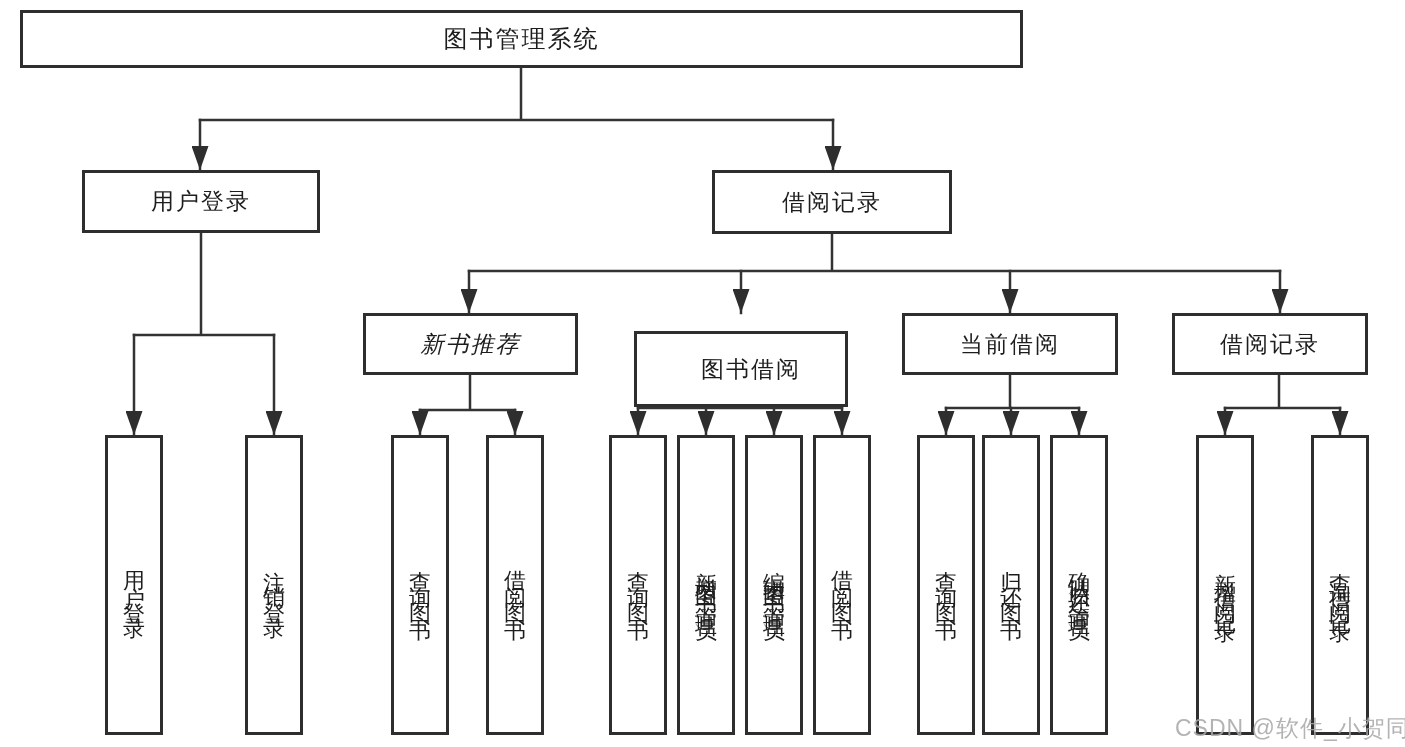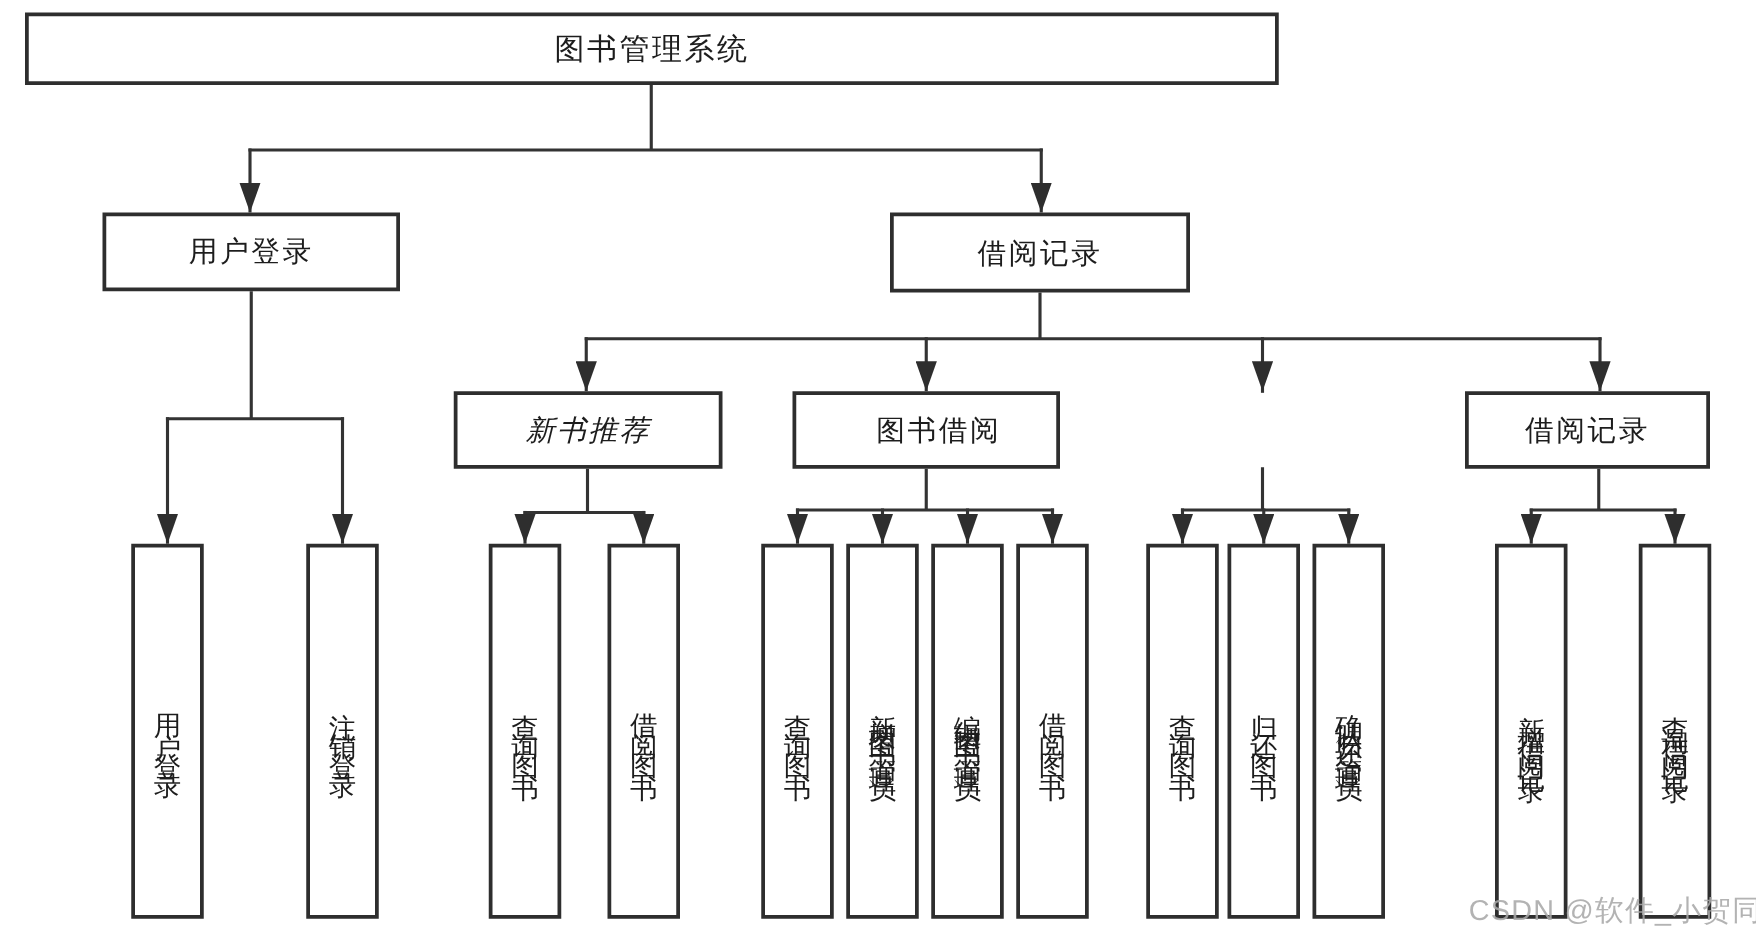--- a/index.html
+++ b/index.html
@@ -83,21 +83,22 @@
     <path class="line" d="M1225 408 V435" marker-end="url(#arw)"></path>
     <path class="line" d="M1340 408 V435" marker-end="url(#arw)"></path>
   </svg>
 
   <div class="box hbox root" style="left:20px;top:10px;width:1003px;height:58px;">图书管理系统</div>
 
   <div class="box hbox" style="left:82px;top:170px;width:238px;height:63px;">用户登录</div>
   <div class="box hbox" style="left:712px;top:170px;width:240px;height:64px;">借阅记录</div>
 
   <div class="box hbox" style="left:363px;top:313px;width:215px;height:62px;font-style:italic;">新书推荐</div>
-  <div class="box hbox" style="left:634px;top:313px;width:214px;height:62px;padding-left:20px;">图书借阅</div>
+  <div class="box hbox" style="left:634px;top:331px;width:214px;height:76px;padding-left:20px;">图书借阅</div>
+  <div class="box hbox" style="left:902px;top:313px;width:216px;height:62px;">当前借阅</div>
   <div class="box hbox" style="left:1172px;top:313px;width:196px;height:62px;">借阅记录</div>
 
   <div class="box vbox sp-lg" style="left:105px;top:435px;width:58px;height:300px;">用户登录</div>
   <div class="box vbox sp-lg" style="left:245px;top:435px;width:58px;height:300px;">注销登录</div>
 
   <div class="box vbox sp-lg" style="left:391px;top:435px;width:58px;height:300px;">查询图书</div>
   <div class="box vbox sp-lg" style="left:486px;top:435px;width:58px;height:300px;">借阅图书</div>
 
   <div class="box vbox sp-lg" style="left:609px;top:435px;width:58px;height:300px;">查询图书</div>
   <div class="box vbox sp-sm" style="left:677px;top:435px;width:58px;height:300px;">新增图书（管理员）</div>

